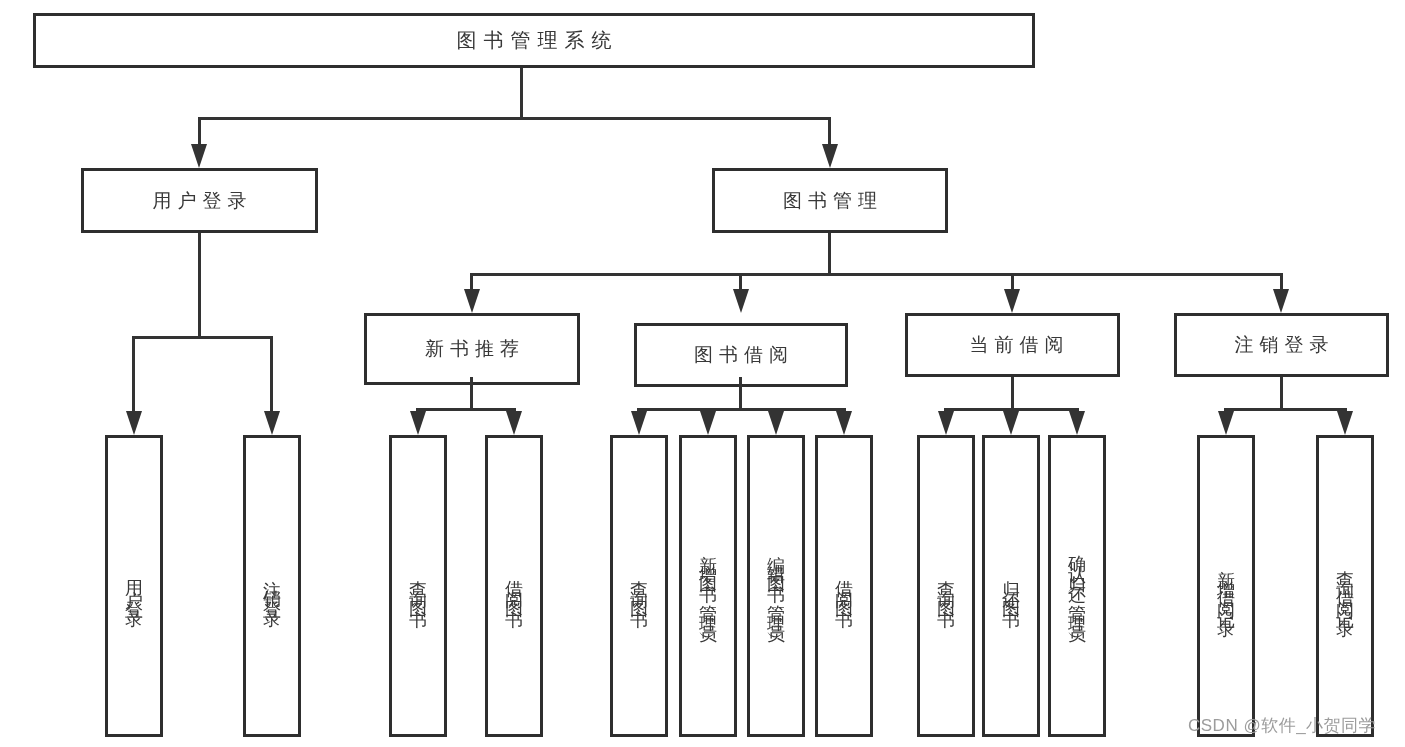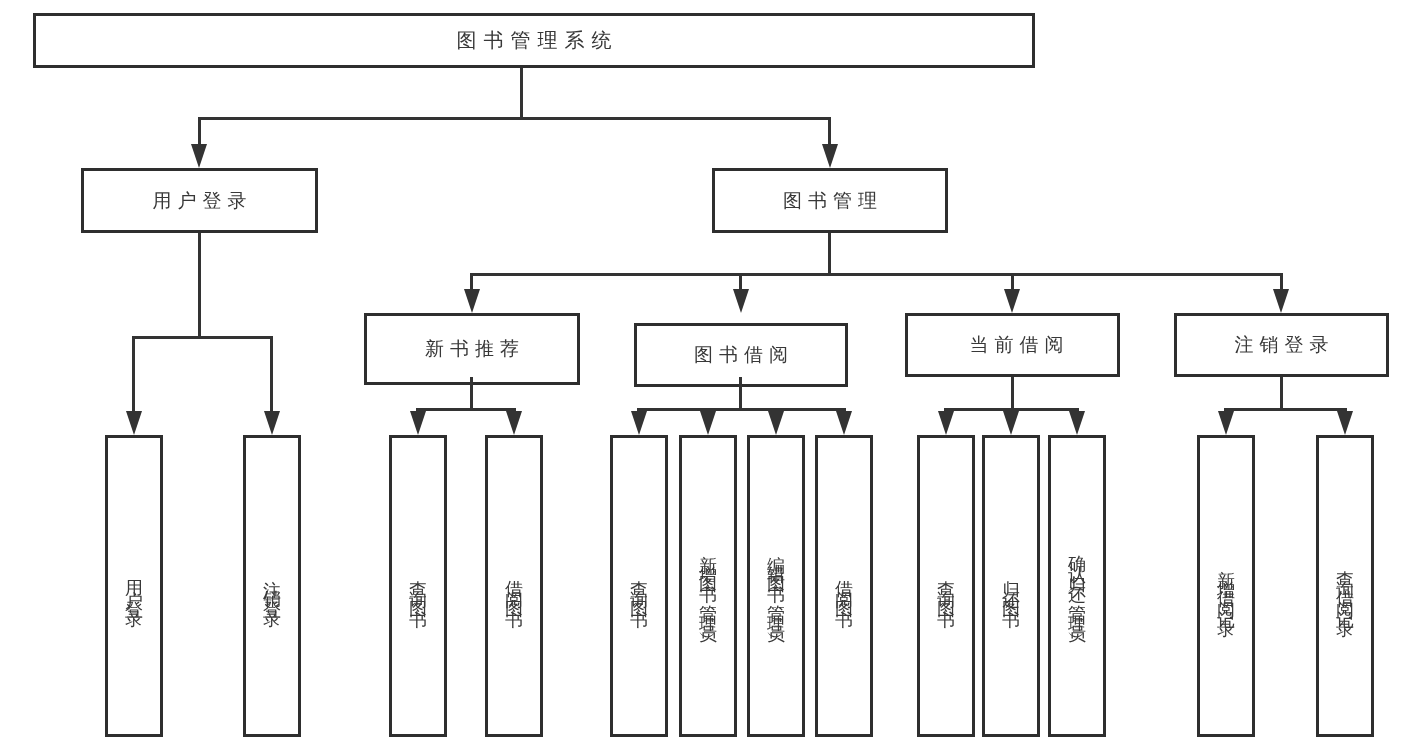--- a/index.html
+++ b/index.html
@@ -145,14 +145,15 @@
     <span class="lbl">确认归还（管理员）</span>
   </div>
 
   <div class="vbox" style="left:1197px;top:435px;width:58px;height:302px;">
     <span class="lbl">新增借阅记录</span>
   </div>
   <div class="vbox" style="left:1316px;top:435px;width:58px;height:302px;">
     <span class="lbl">查询借阅记录</span>
   </div>
 
+  <div class="watermark">CSDN @软件_小贺同学</div>
 
 </div>
 
 </body></html>

